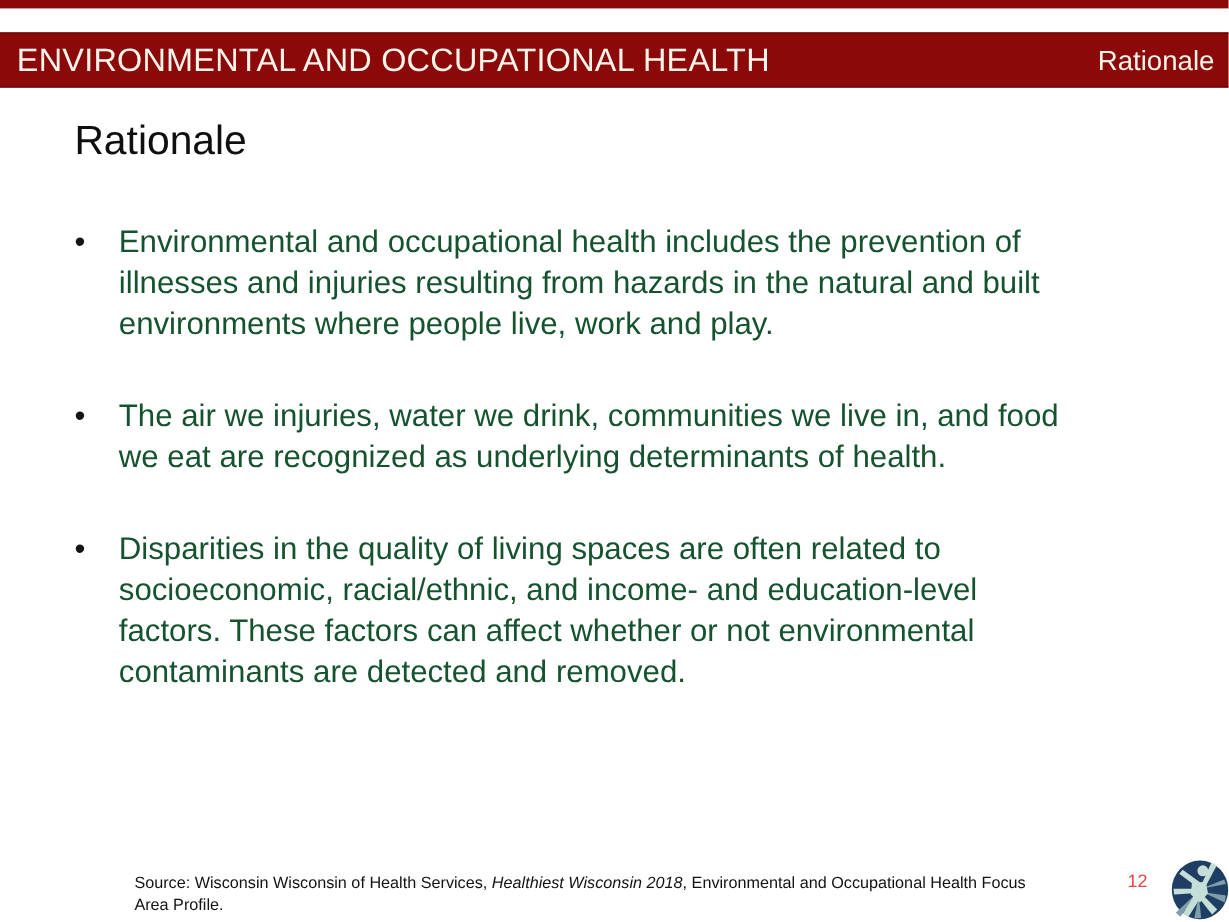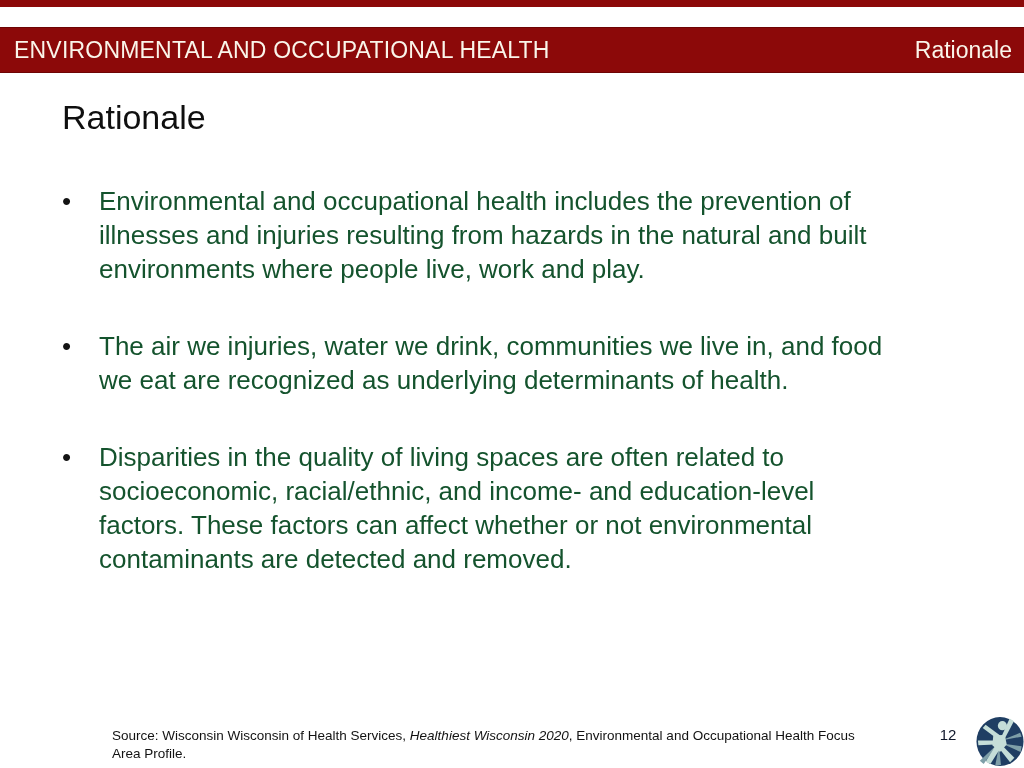--- a/index.html
+++ b/index.html
@@ -26,21 +26,21 @@
     background: #8C0909;
     border-top: 1px solid #6E0505;
     border-bottom: 1px solid #6E0505;
     display: flex;
     align-items: center;
     justify-content: space-between;
     padding: 0 12px 0 14px;
     color: #FAF5EA;
   }
   .header-left-title {
-    font-size: 23px;
+    font-size: 27px;
     letter-spacing: 0.2px;
     white-space: nowrap;
   }
   .header-right-title {
     font-size: 23px;
     white-space: nowrap;
   }
   .slide-title {
     position: absolute;
     left: 62px; top: 97px;
@@ -80,21 +80,21 @@
     color: #121212;
   }
   .footer-source span { white-space: pre-line; }
   .italic { font-style: italic; }
   .page-number {
     position: absolute;
     left: 932px; top: 726px;
     width: 32px;
     text-align: center;
     font-size: 15px;
-    color: #0f172a;
+    color: #ef4444;
   }
   .logo {
     position: absolute;
     left: 976px; top: 716px;
     width: 48px; height: 51px;
   }
   .logo svg { width: 100%; height: 100%; display: block; }
 </style>
 </head>
 <body>
@@ -125,21 +125,21 @@
     <div class="bullet-item">
       <span class="bullet-marker">•</span>
       <span class="bullet-text">Disparities in the quality of living spaces are often related to
 socioeconomic, racial/ethnic, and income- and education-level
 factors. These factors can affect whether or not environmental
 contaminants are detected and removed.</span>
     </div>
   </div>
 
   <div class="footer-source">
-    <span>Source: Wisconsin Wisconsin of Health Services, </span><span class="italic">Healthiest Wisconsin 2020</span><span>, Environmental and Occupational Health Focus
+    <span>Source: Wisconsin Wisconsin of Health Services, </span><span class="italic">Healthiest Wisconsin 2018</span><span>, Environmental and Occupational Health Focus
 Area Profile.</span>
   </div>
 
   <div class="page-number">12</div>
 
   <div class="logo">
     <svg viewBox="0 0 100 104" xmlns="http://www.w3.org/2000/svg" aria-hidden="true">
       <ellipse cx="50" cy="52" rx="49" ry="51" fill="#1F3E63"></ellipse>
       <g fill="#7E9FA8">
         <polygon points="44,58 8,92 16,99"></polygon>

